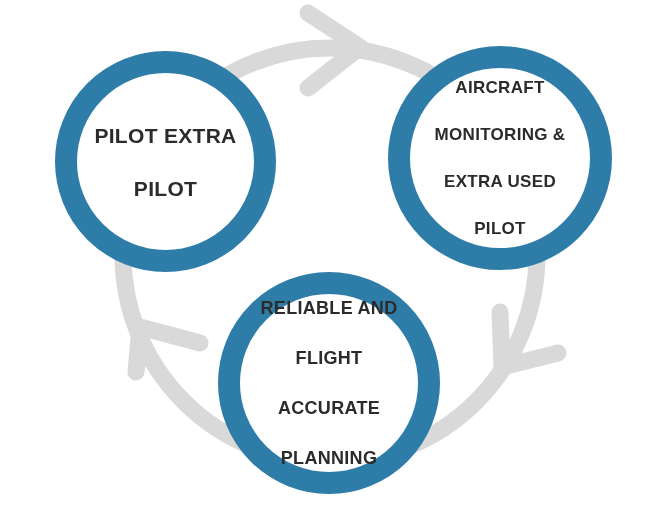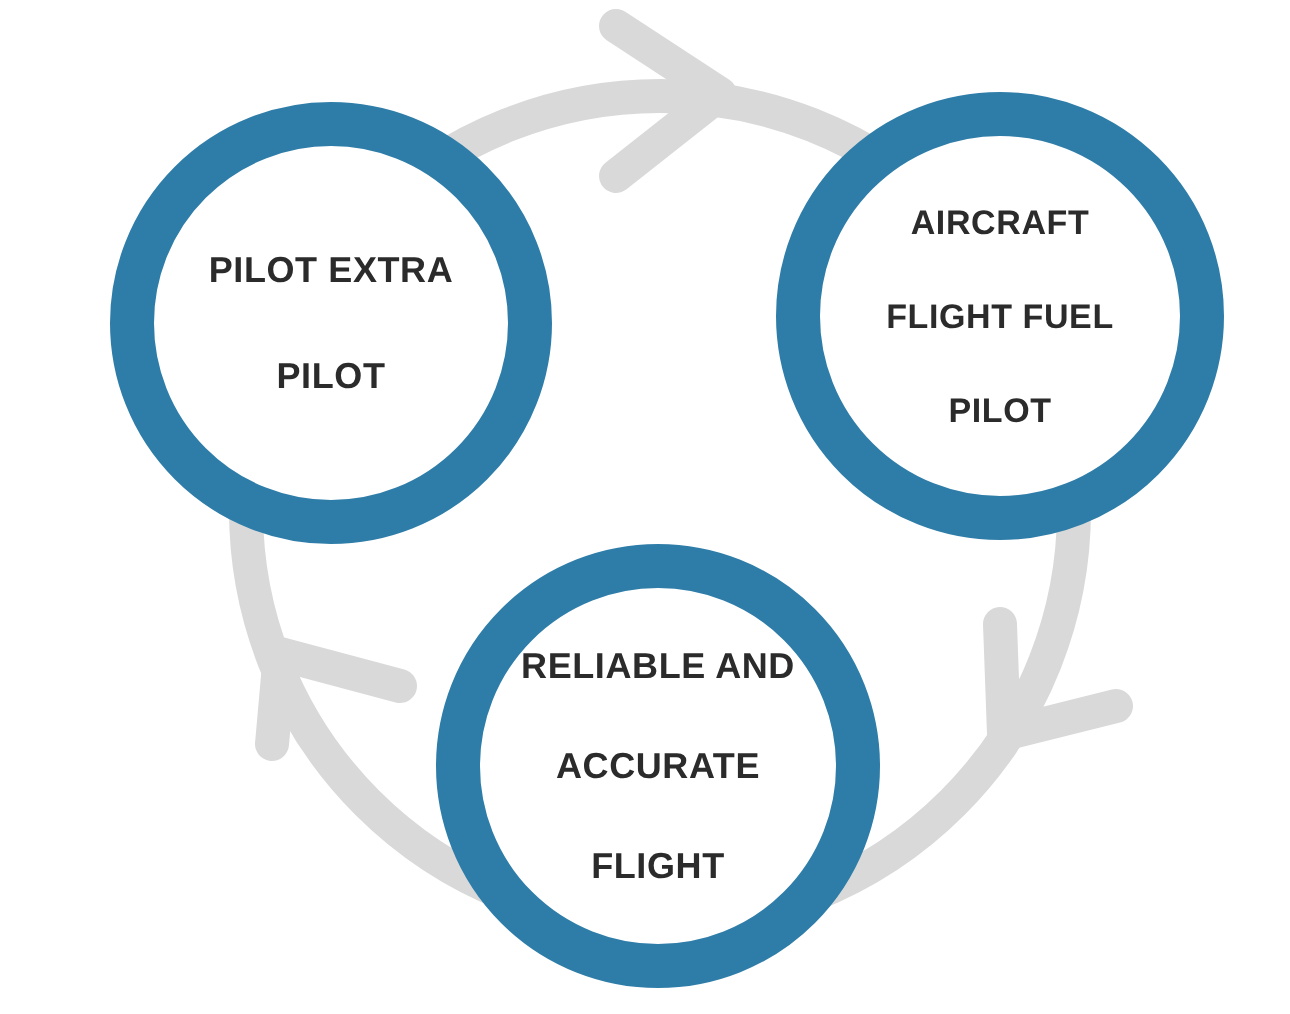--- a/index.html
+++ b/index.html
@@ -36,21 +36,21 @@
     color: #2b2b2b;
     font-weight: 700;
     letter-spacing: 0.3px;
     gap: 22px;
   }
   .node-1 {
     left: 55px;
     top: 51px;
     width: 221px;
     height: 221px;
-    font-size: 18px;
+    font-size: 21px;
     line-height: 31px;
   }
   .node-2 {
     left: 388px;
     top: 46px;
     width: 224px;
     height: 224px;
     font-size: 17px;
     line-height: 25px;
   }
@@ -79,23 +79,25 @@
     <path d="M136 372 L140 327 L200 343" fill="none" stroke="#d9d9d9" stroke-width="17" stroke-linecap="round" stroke-linejoin="round"></path>
   </svg>
 
   <div class="node node-1">
     <div class="line">PILOT EXTRA</div>
     <div class="line">PILOT</div>
   </div>
 
   <div class="node node-2">
     <div class="line">AIRCRAFT</div>
-    <div class="line">FLIGHT FUEL</div>
+    <div class="line">MONITORING &amp;</div>
+    <div class="line">EXTRA USED</div>
     <div class="line">PILOT</div>
   </div>
 
   <div class="node node-3">
     <div class="line">RELIABLE AND</div>
+    <div class="line">FLIGHT</div>
     <div class="line">ACCURATE</div>
-    <div class="line">FLIGHT</div>
+    <div class="line">PLANNING</div>
   </div>
 
 </div>
 
 </body></html>

